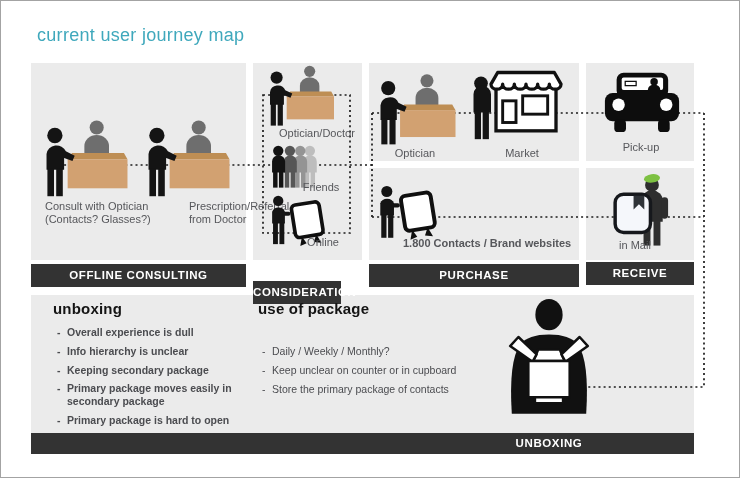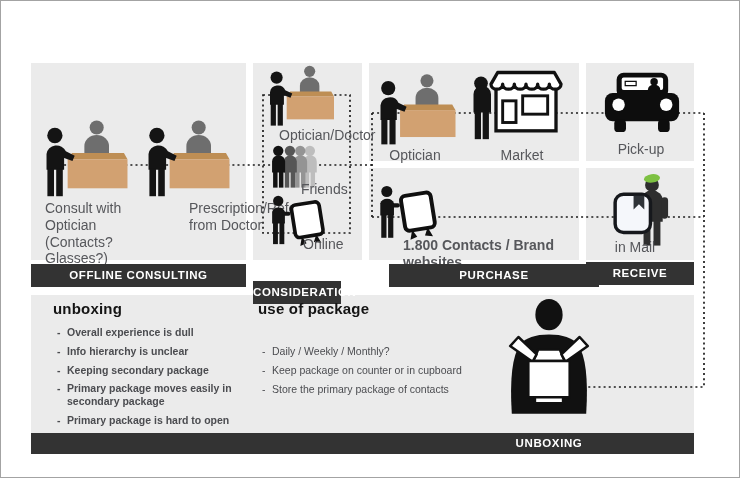--- a/index.html
+++ b/index.html
@@ -12,21 +12,21 @@
     position:absolute;left:36px;top:24px;font-size:18px;letter-spacing:.3px;
     color:#3FA8BC;
   }
   .panel{position:absolute;background:#ebebeb;}
   .stage-bar{
     position:absolute;background:#333333;color:#fff;font-weight:bold;
     font-size:11.5px;letter-spacing:.6px;text-align:center;line-height:23px;height:23px;
   }
   .scene{position:absolute;}
   .caption{
-    position:absolute;font-size:14px;line-height:1.2;color:#56575b;
+    position:absolute;font-size:11px;line-height:1.2;color:#56575b;
   }
   .caption.center{text-align:center;}
   .note-heading{
     position:absolute;font-size:15px;font-weight:bold;color:#141414;letter-spacing:.2px;
   }
   .note-list{position:absolute;}
   .note-item{
     position:relative;font-size:10.5px;color:#4b4c50;line-height:1.22;
     padding-left:10px;margin-bottom:6px;
   }
@@ -135,20 +135,21 @@
           <polygon points="56,76 62,62 88,62 94,76"></polygon>
           <polygon points="55,77 28,58 38,47 60,68"></polygon>
           <polygon points="95,77 122,58 112,47 90,68"></polygon>
           <rect x="50" y="76" width="50" height="44"></rect>
           <rect x="58" y="120" width="34" height="7"></rect>
         </g>
       </symbol>
     </defs>
   </svg>
 
+  <div class="title">current user journey map</div>
 
   <div class="panel" style="left:30px;top:62px;width:215px;height:197px;"></div>
   <div class="panel" style="left:252px;top:62px;width:109px;height:197px;"></div>
   <div class="panel" style="left:368px;top:62px;width:210px;height:98px;"></div>
   <div class="panel" style="left:368px;top:167px;width:210px;height:92px;"></div>
   <div class="panel" style="left:585px;top:62px;width:108px;height:98px;"></div>
   <div class="panel" style="left:585px;top:167px;width:108px;height:92px;"></div>
   <div class="panel" style="left:30px;top:294px;width:663px;height:138px;"></div>
 
   <svg class="overlay" width="740" height="478">
@@ -228,36 +229,36 @@
 
   <div class="scene" style="left:608px;top:170px;">
     <svg width="66" height="77">
         <use href="#sym-delivery"></use>
       </svg>
   </div>
   <div class="caption center" style="left:612px;top:238px;width:44px;">in Mail</div>
 
   <div class="stage-bar" style="left:30px;top:263px;width:215px;">OFFLINE CONSULTING</div>
   <div class="stage-bar" style="left:252px;top:280px;width:88px;">CONSIDERATION</div>
-  <div class="stage-bar" style="left:388px;top:263px;width:210px;">PURCHASE</div>
+  <div class="stage-bar" style="left:368px;top:263px;width:210px;">PURCHASE</div>
   <div class="stage-bar" style="left:585px;top:261px;width:108px;">RECEIVE</div>
 
   <div class="note-heading" style="left:52px;top:299px;">unboxing</div>
   <div class="note-list" style="left:56px;top:325px;width:178px;font-weight:bold;">
     <div class="note-item">Overall experience is dull</div>
     <div class="note-item">Info hierarchy is unclear</div>
     <div class="note-item">Keeping secondary package</div>
     <div class="note-item">Primary package moves easily in secondary package</div>
     <div class="note-item">Primary package is hard to open</div>
   </div>
 
   <div class="note-heading" style="left:257px;top:299px;">use of package</div>
   <div class="note-list" style="left:261px;top:325px;width:230px;margin-top:19px;">
     <div class="note-item">Daily / Weekly / Monthly?</div>
-    <div class="note-item">Keep package on counter or in cupboard</div>
+    <div class="note-item">Keep unclear on counter or in cupboard</div>
     <div class="note-item">Store the primary package of contacts</div>
   </div>
 
   <div class="scene" style="left:486px;top:297px;">
     <svg width="124" height="116">
         <use href="#sym-unboxer"></use>
       </svg>
   </div>
 
   <div class="bottom-bar">

